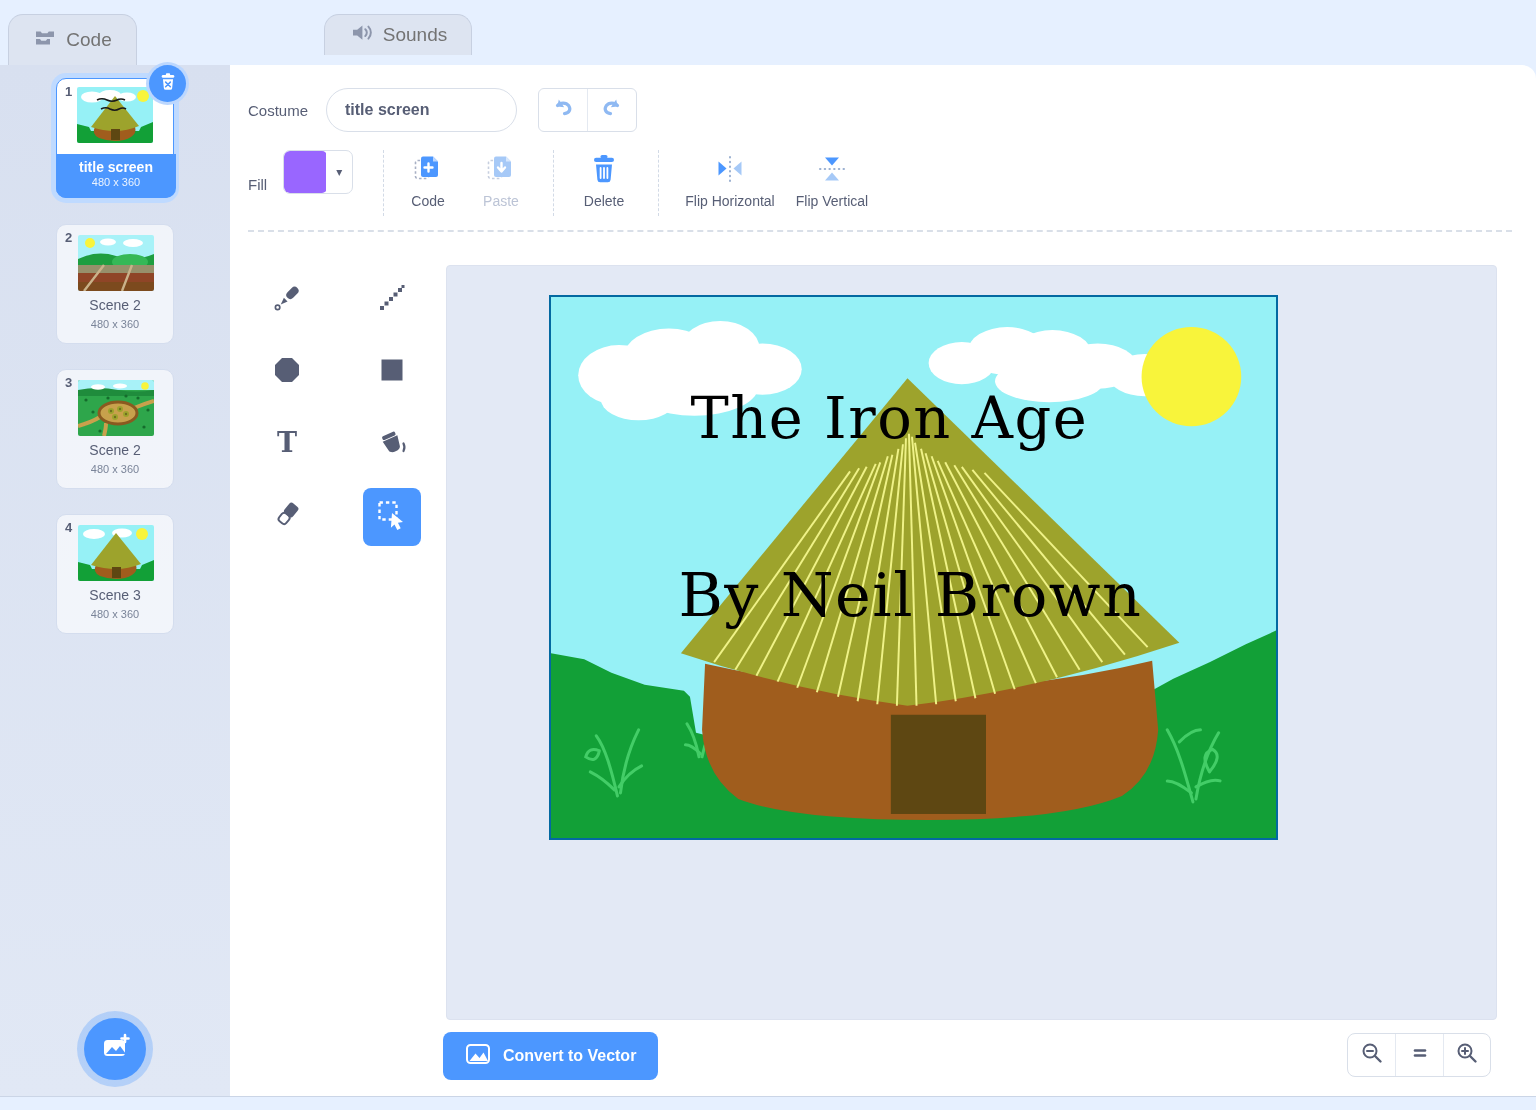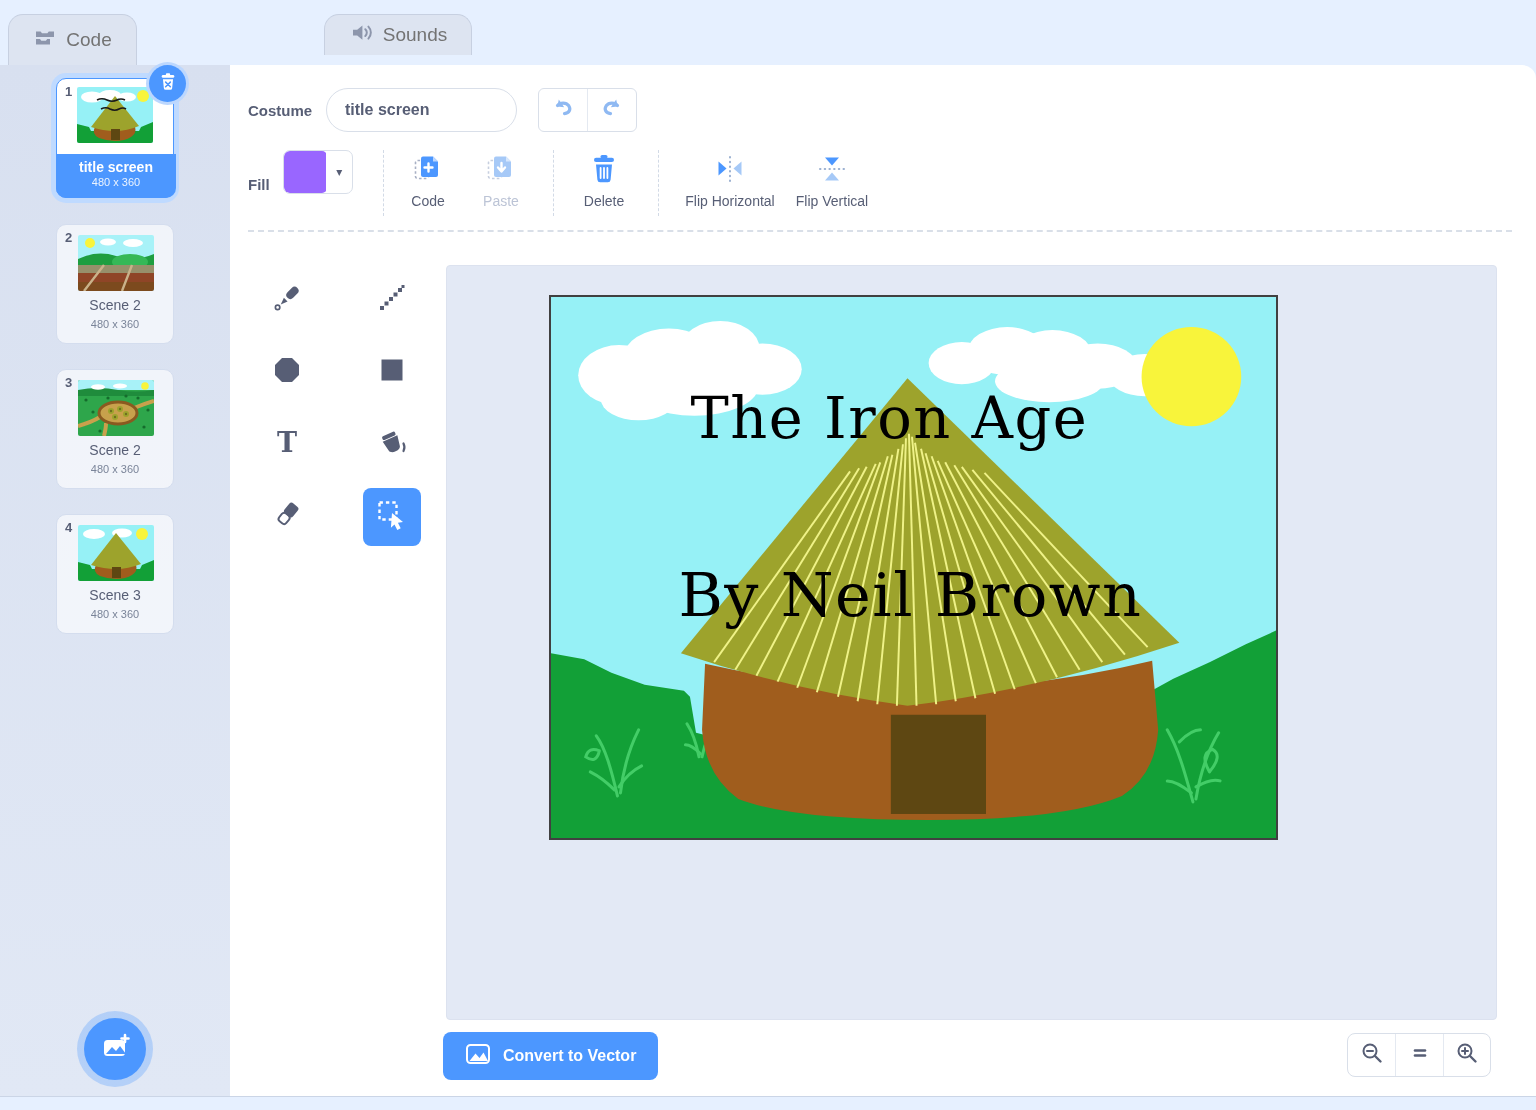--- a/index.html
+++ b/index.html
@@ -36,21 +36,21 @@
   .card-selected .footer .cname2 { margin-top:5px; font-size:14px; font-weight:600; color:#fff; }
   .card-selected .footer .csize2 { font-size:11px; color:#EAF3FF; margin-top:1px; }
   .del-badge { position:absolute; top:-14px; right:-13px; width:37px; height:37px; border-radius:50%;
                background:#4C97FF; box-shadow:0 0 0 3px #BCD7FE; display:flex; align-items:center; justify-content:center;
                cursor:pointer; z-index:5; }
   .add-btn { position:absolute; left:84px; bottom:16px; width:62px; height:62px; border-radius:50%;
              background:#4C97FF; box-shadow:0 0 0 7px rgba(76,151,255,0.30);
              display:flex; align-items:center; justify-content:center; cursor:pointer; }
 
   
-  .lbl { position:absolute; font-size:15px; font-weight:700; color:#575E75; }
+  .lbl { position:absolute; font-size:15px; font-weight:400; color:#575E75; }
   .costume-input { position:absolute; left:326px; top:23px; width:191px; height:44px; border-radius:22px;
                    border:1px solid #D9DFE9; padding:0 18px; font-size:16px; font-weight:700; color:#575E75;
                    font-family:"Liberation Sans",sans-serif; outline:none; background:#fff; }
   .undo-group { position:absolute; left:538px; top:23px; width:99px; height:44px; border:1px solid #D9DFE9;
                 border-radius:6px; display:flex; background:#fff; }
   .undo-group .ubtn { width:49px; display:flex; align-items:center; justify-content:center; cursor:pointer; }
   .undo-group .ubtn:first-child { border-right:1px solid #E4E9F1; }
   .swatch { position:absolute; left:283px; top:85px; width:70px; height:44px; border:1px solid #D9DFE9;
             border-radius:7px; background:#fff; display:flex; overflow:hidden; cursor:pointer; }
   .swatch .caret { width:26px; display:flex; align-items:center; justify-content:center; color:#575E75; font-size:12px; }
@@ -63,21 +63,21 @@
 
   
   .tool { position:absolute; width:58px; height:58px; border-radius:8px; display:flex; align-items:center;
           justify-content:center; cursor:pointer; }
   .tool-active { background:#4C97FF; }
 
   
   .canvas-region { position:absolute; left:446px; top:200px; width:1051px; height:755px;
                    background:#E3E9F5; border-radius:4px; border:1px solid #DCE2EF; }
   .artwork { position:absolute; left:102px; top:29px; width:729px; height:545px;
-             border:2px solid #404040; background:#fff; }
+             border:2px solid #0369a1; background:#fff; }
   .art-title  { font-family:"DejaVu Serif", serif; font-size:38px; letter-spacing:1px; fill:#000; }
   .art-byline { font-family:"DejaVu Serif", serif; font-size:40px; letter-spacing:1px; fill:#000; }
 
   
   .convert-btn { position:absolute; left:443px; top:967px; height:48px; padding:14px 22px; border-radius:8px;
                  background:#4C97FF; color:#fff; font-size:16px; font-weight:700; display:flex; align-items:center;
                  gap:12px; cursor:pointer; border:none; font-family:"Liberation Sans",sans-serif; }
   .zoom-group { position:absolute; left:1347px; top:968px; width:144px; height:44px; background:#fff;
                 border:1px solid #D9DFE9; border-radius:8px; display:flex; }
   .zoom-group .zbtn { width:48px; display:flex; align-items:center; justify-content:center; cursor:pointer; }

